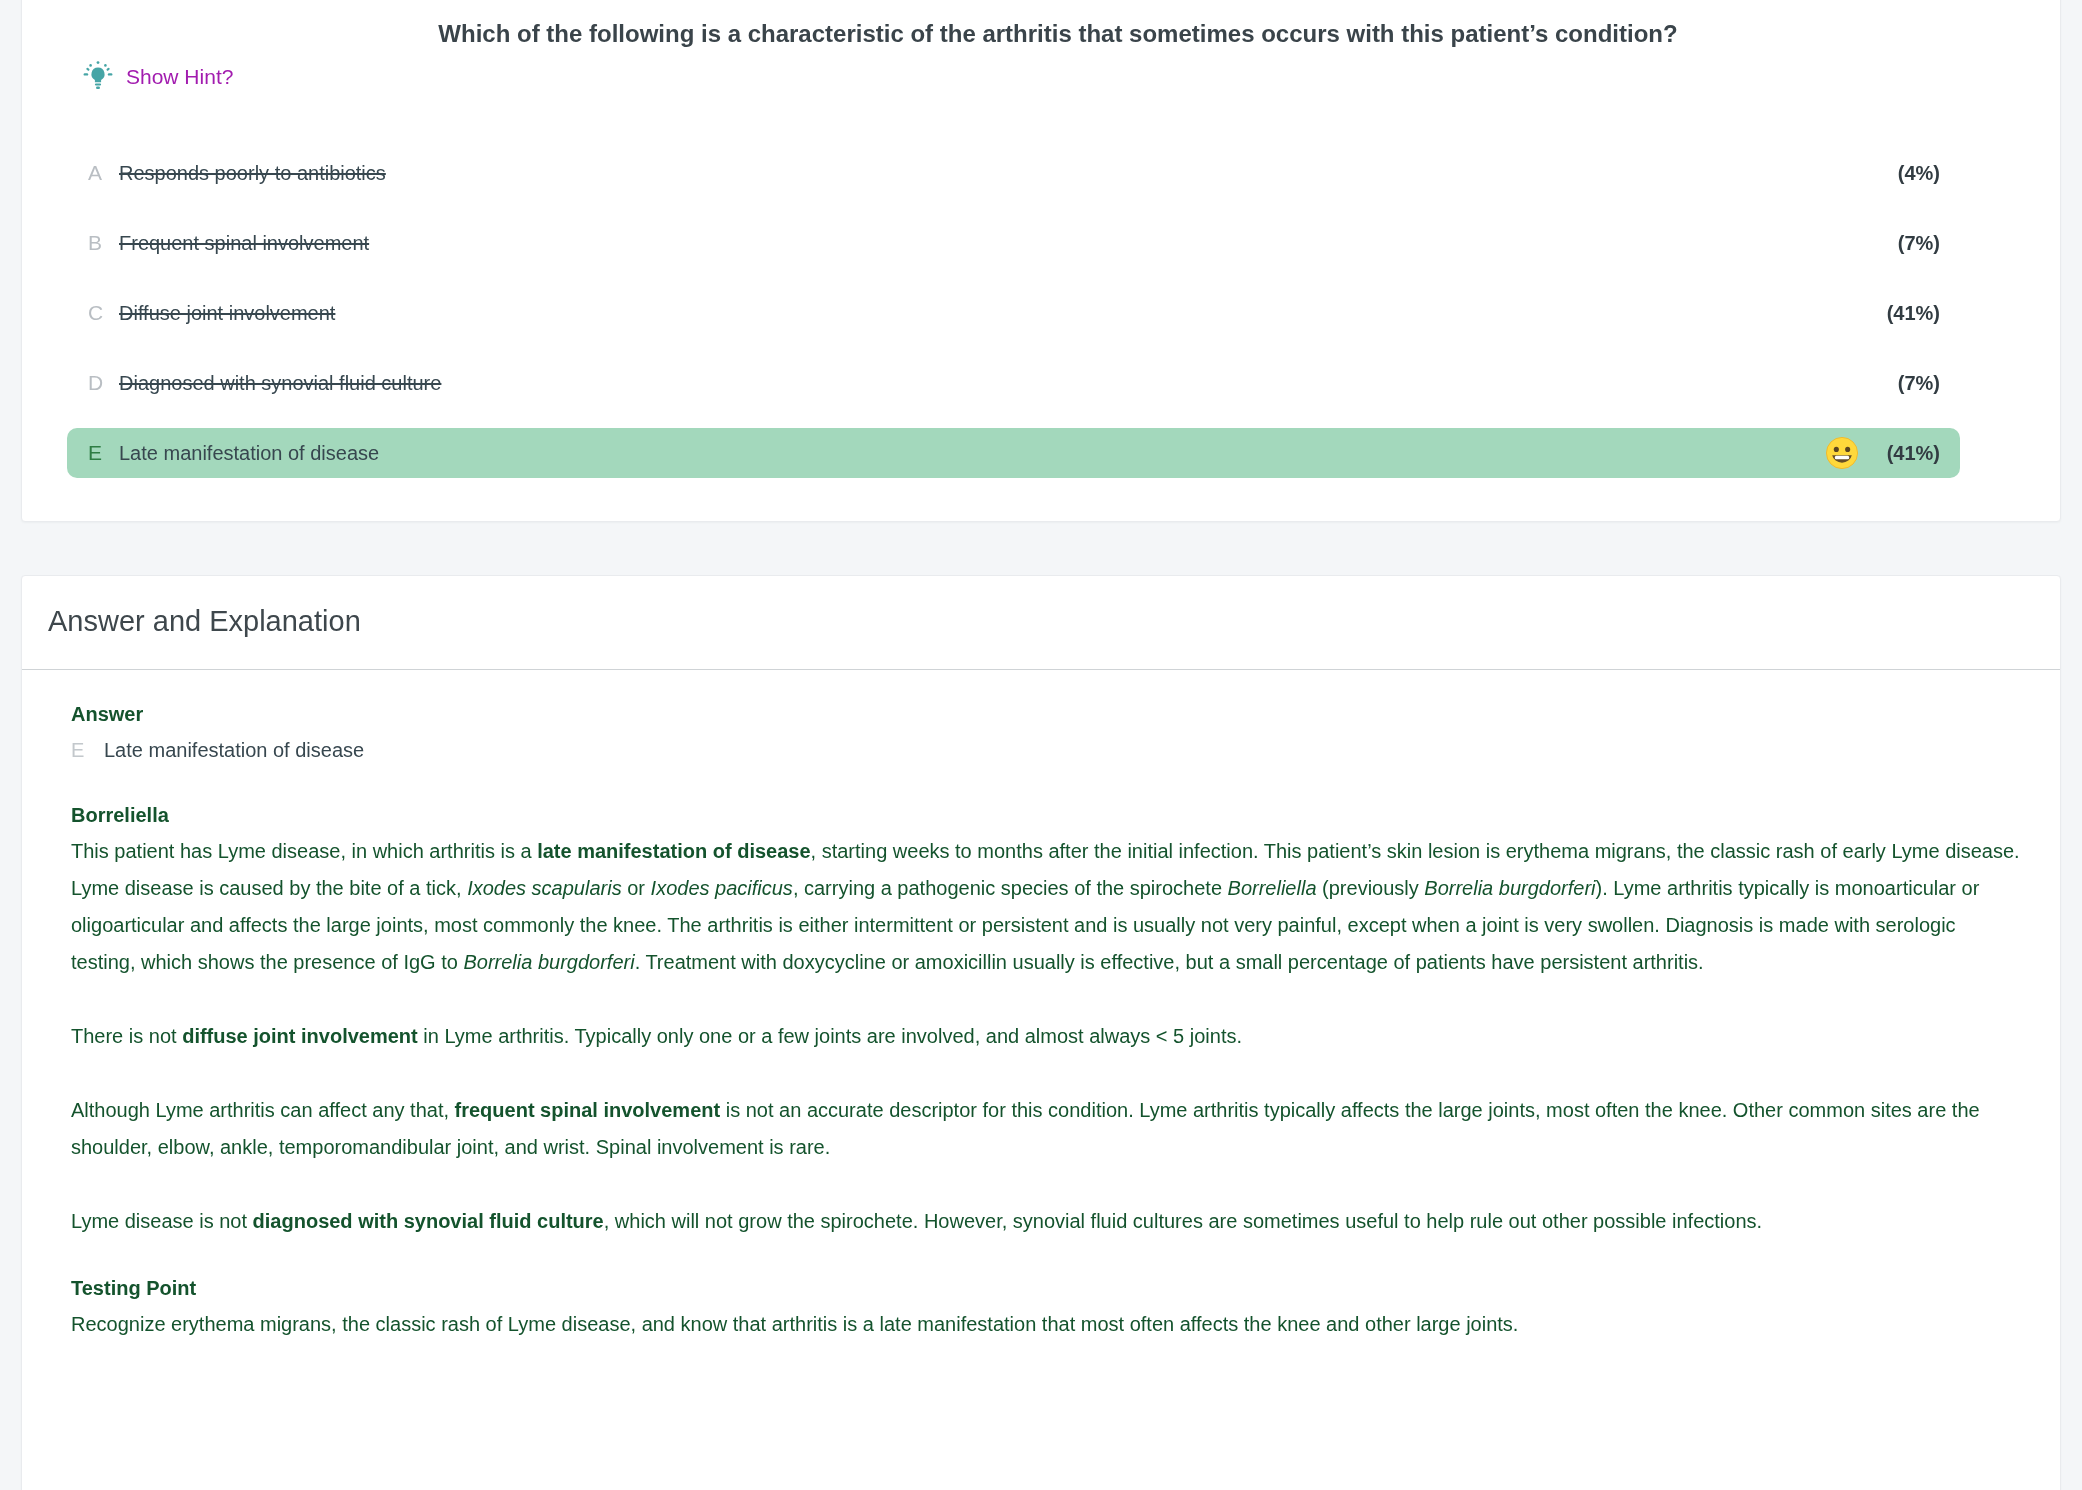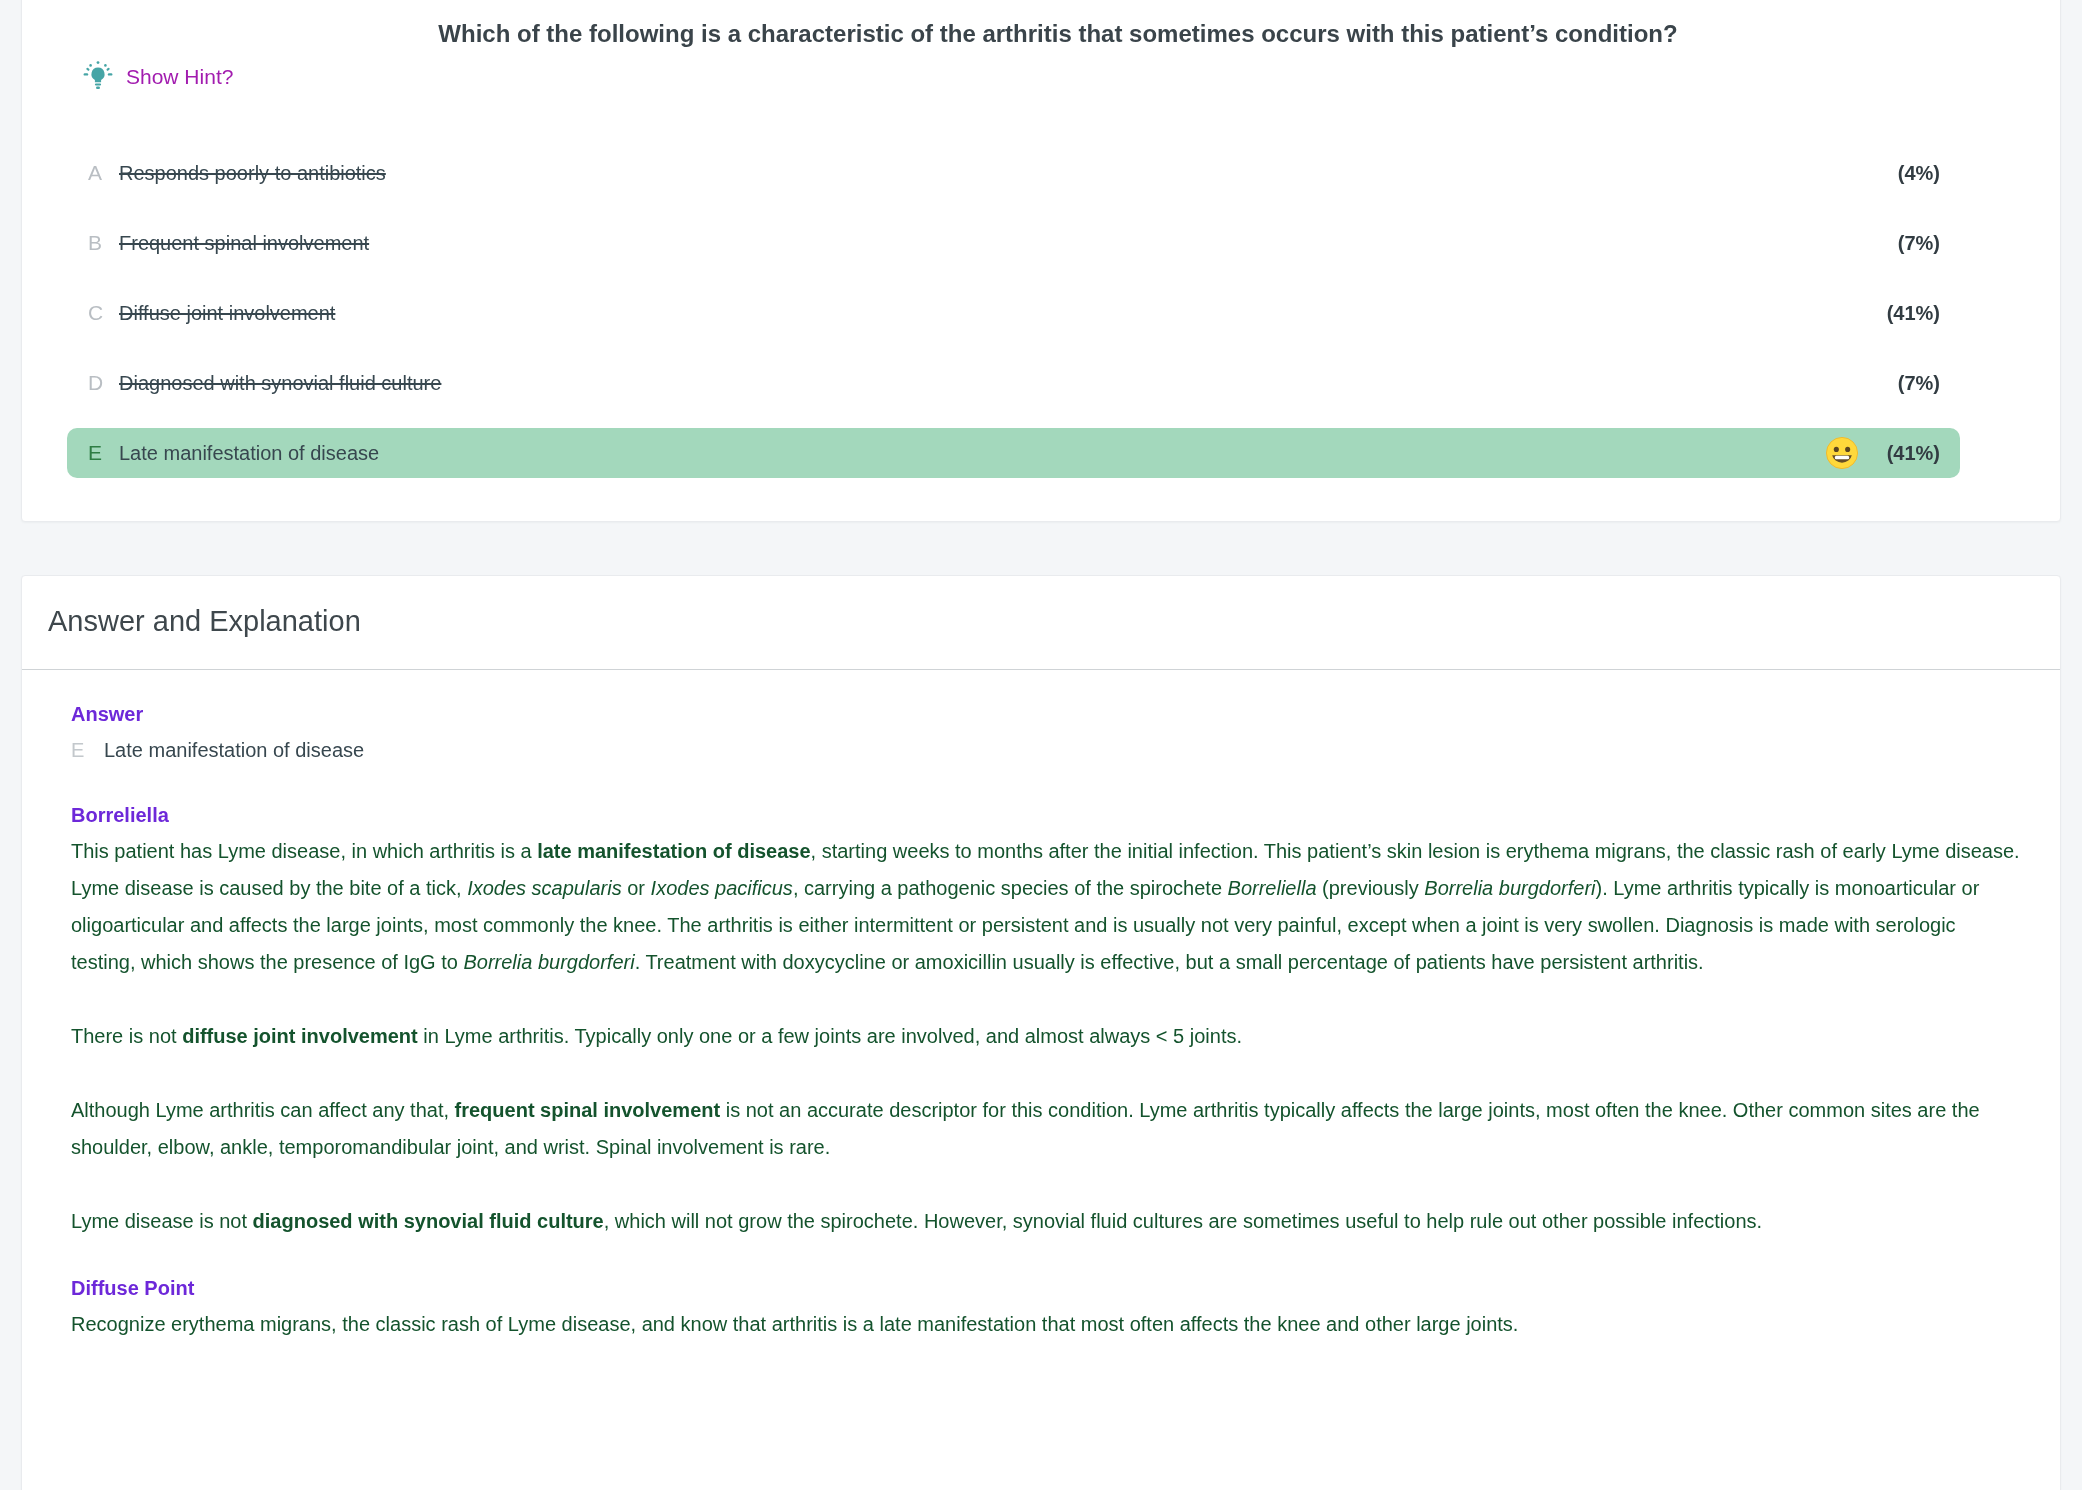--- a/index.html
+++ b/index.html
@@ -94,21 +94,21 @@
     margin: 29px 0 0 0;
     border: none;
     border-top: 1px solid #cfd3d6;
   }
   .panel-body { padding: 30px 40px 0 49px; }
   .subheading {
     margin: 0;
     font-size: 20px;
     font-weight: 700;
     line-height: 28px;
-    color: #6d28d9;
+    color: #14532d;
   }
   .answer-line {
     margin-top: 7px;
     display: flex;
     align-items: center;
     font-size: 20px;
     line-height: 30px;
   }
   .answer-letter {
     color: #c3c8cc;
@@ -219,17 +219,17 @@
       <span class="answer-letter">E</span>
       <span>Late manifestation of disease</span>
     </div>
 
     <h3 class="subheading explanation-heading">Borreliella</h3>
     <p class="first"><span>This patient has Lyme disease, in which arthritis is a </span><span style="font-weight: 700;">late manifestation of disease</span><span>, starting weeks to months after the initial infection. This patient’s skin lesion is erythema migrans, the classic rash of early Lyme disease. Lyme disease is caused by the bite of a tick, </span><span style="font-style: italic;">Ixodes scapularis</span><span> or </span><span style="font-style: italic;">Ixodes pacificus</span><span>, carrying a pathogenic species of the spirochete </span><span style="font-style: italic;">Borreliella</span><span> (previously </span><span style="font-style: italic;">Borrelia burgdorferi</span><span>). Lyme arthritis typically is monoarticular or oligoarticular and affects the large joints, most commonly the knee. The arthritis is either intermittent or persistent and is usually not very painful, except when a joint is very swollen. Diagnosis is made with serologic testing, which shows the presence of IgG to </span><span style="font-style: italic;">Borrelia burgdorferi</span><span>. Treatment with doxycycline or amoxicillin usually is effective, but a small percentage of patients have persistent arthritis.</span></p>
     <p><span>There is not </span><span style="font-weight: 700;">diffuse joint involvement</span><span> in Lyme arthritis. Typically only one or a few joints are involved, and almost always &lt; 5 joints.</span></p>
     <p><span>Although Lyme arthritis can affect any that, </span><span style="font-weight: 700;">frequent spinal involvement</span><span> is not an accurate descriptor for this condition. Lyme arthritis typically affects the large joints, most often the knee. Other common sites are the shoulder, elbow, ankle, temporomandibular joint, and wrist. Spinal involvement is rare.</span></p>
     <p><span>Lyme disease is not </span><span style="font-weight: 700;">diagnosed with synovial fluid culture</span><span>, which will not grow the spirochete. However, synovial fluid cultures are sometimes useful to help rule out other possible infections.</span></p>
 
-    <h3 class="subheading testing-point-heading">Diffuse Point</h3>
+    <h3 class="subheading testing-point-heading">Testing Point</h3>
     <p class="first">Recognize erythema migrans, the classic rash of Lyme disease, and know that arthritis is a late manifestation that most often affects the knee and other large joints.</p>
   </div>
 
 </section>
 
 </body></html>

